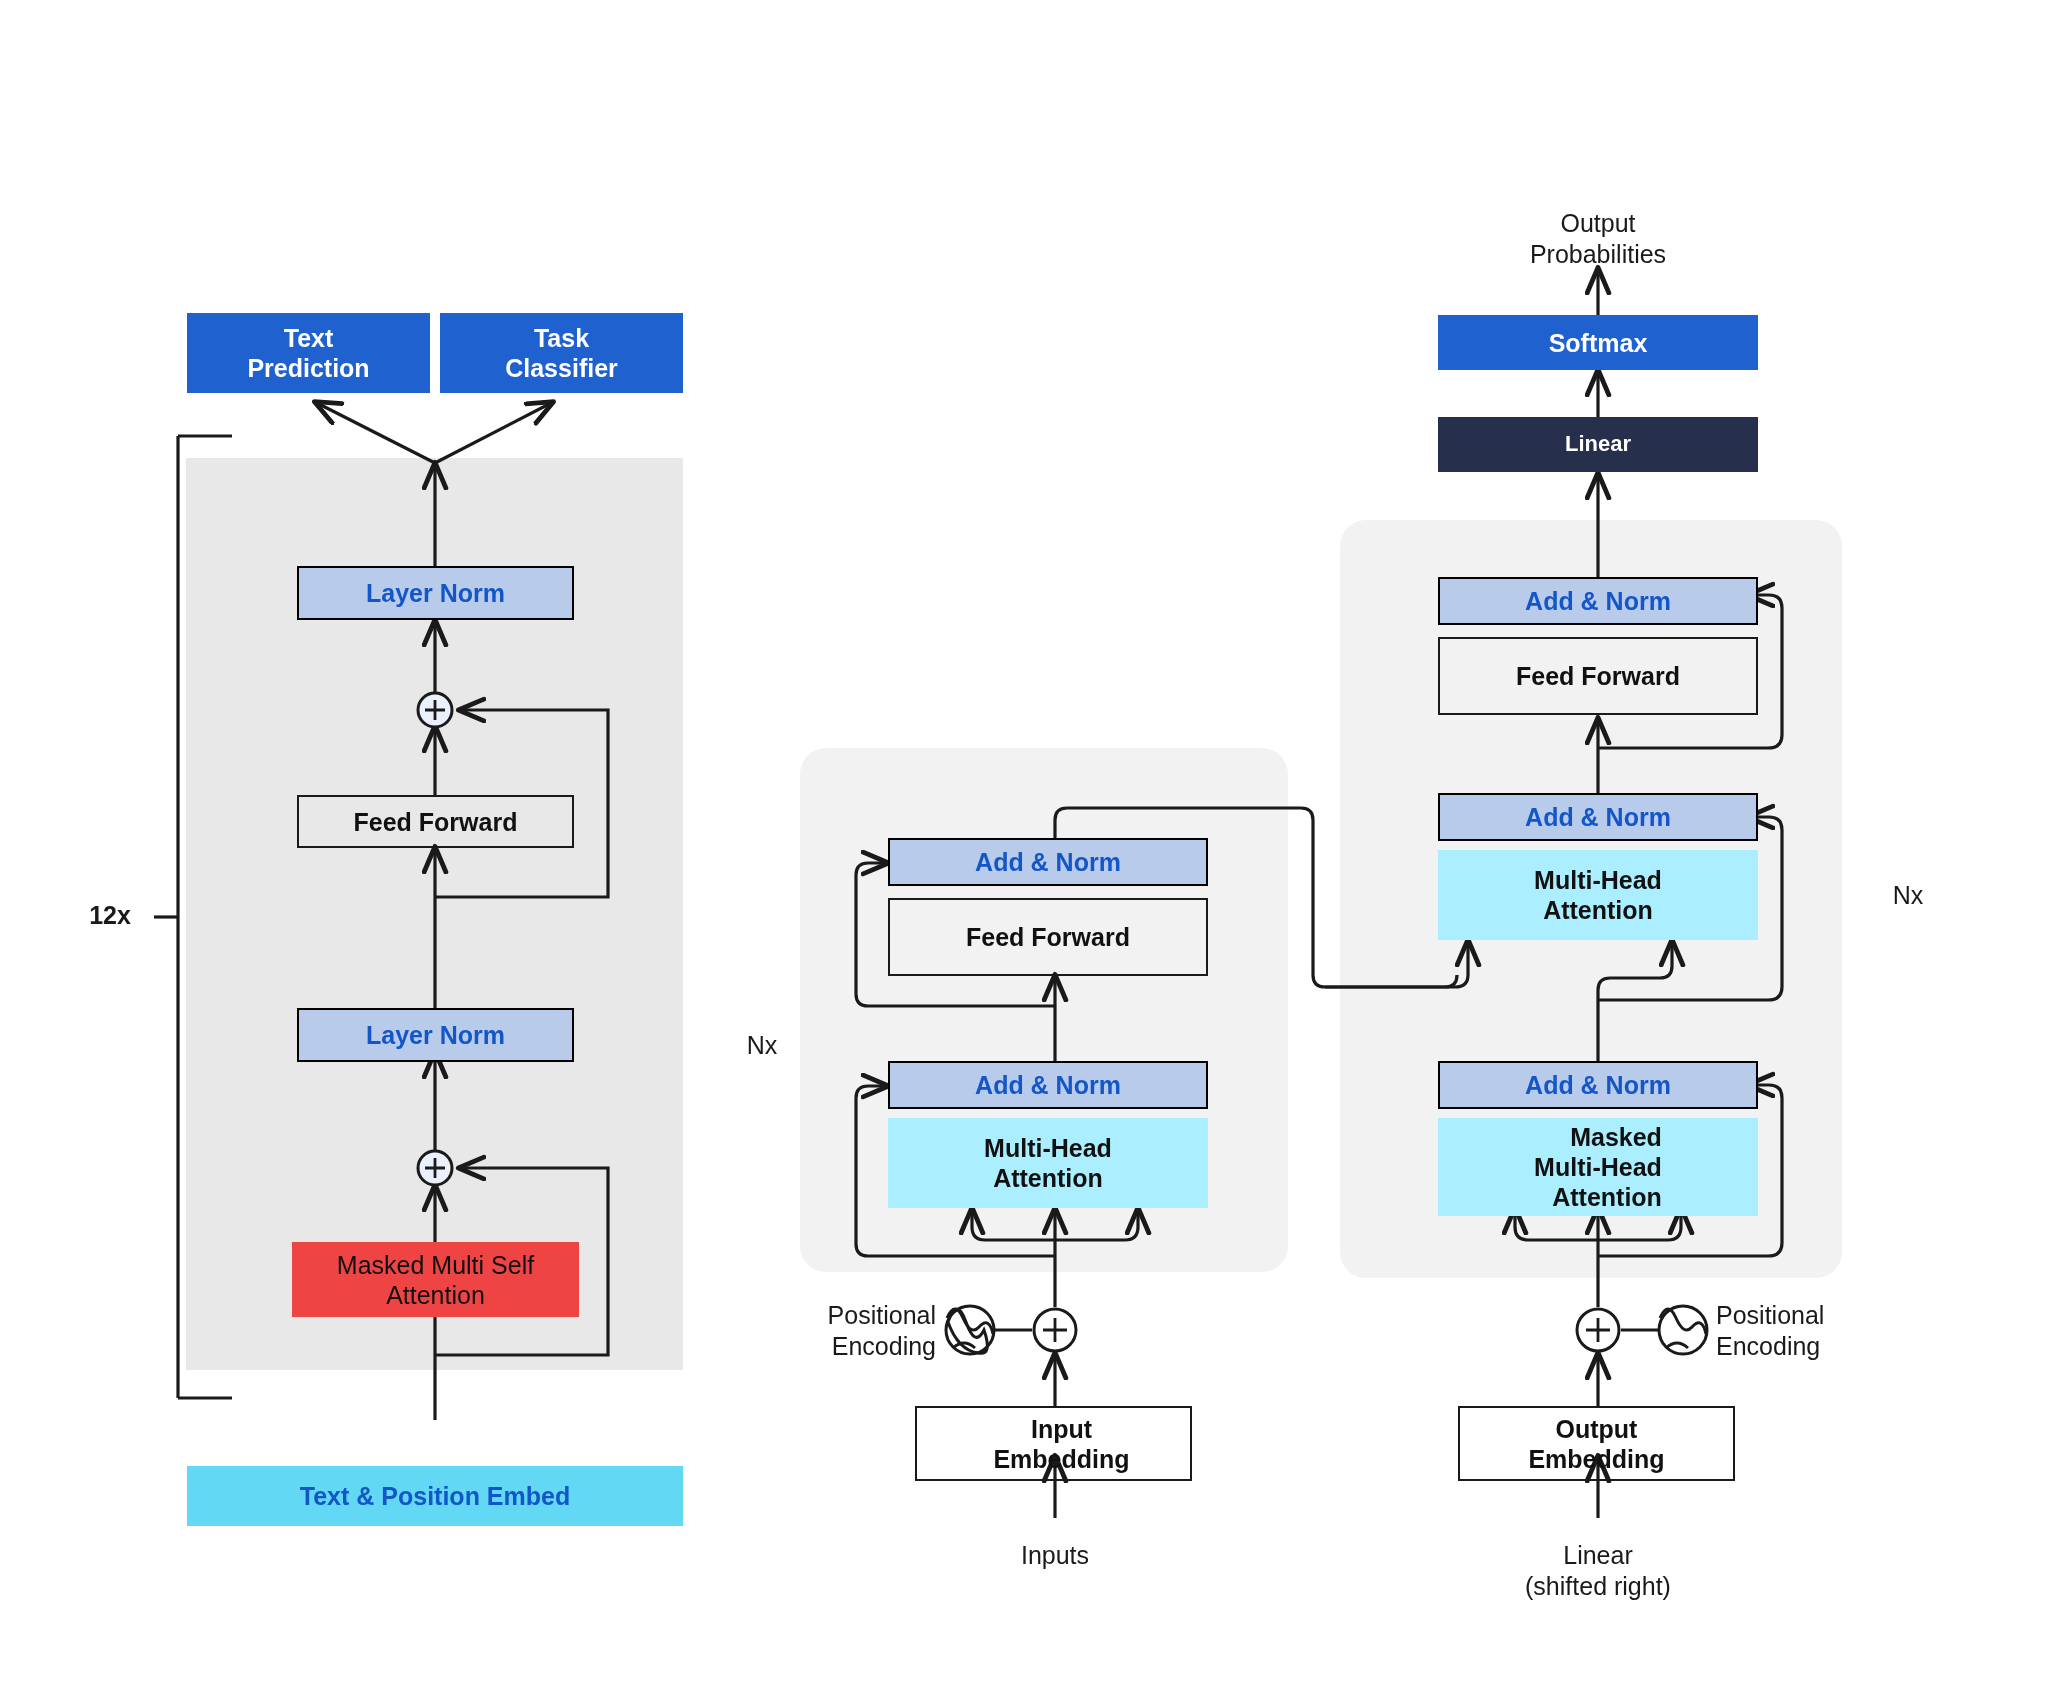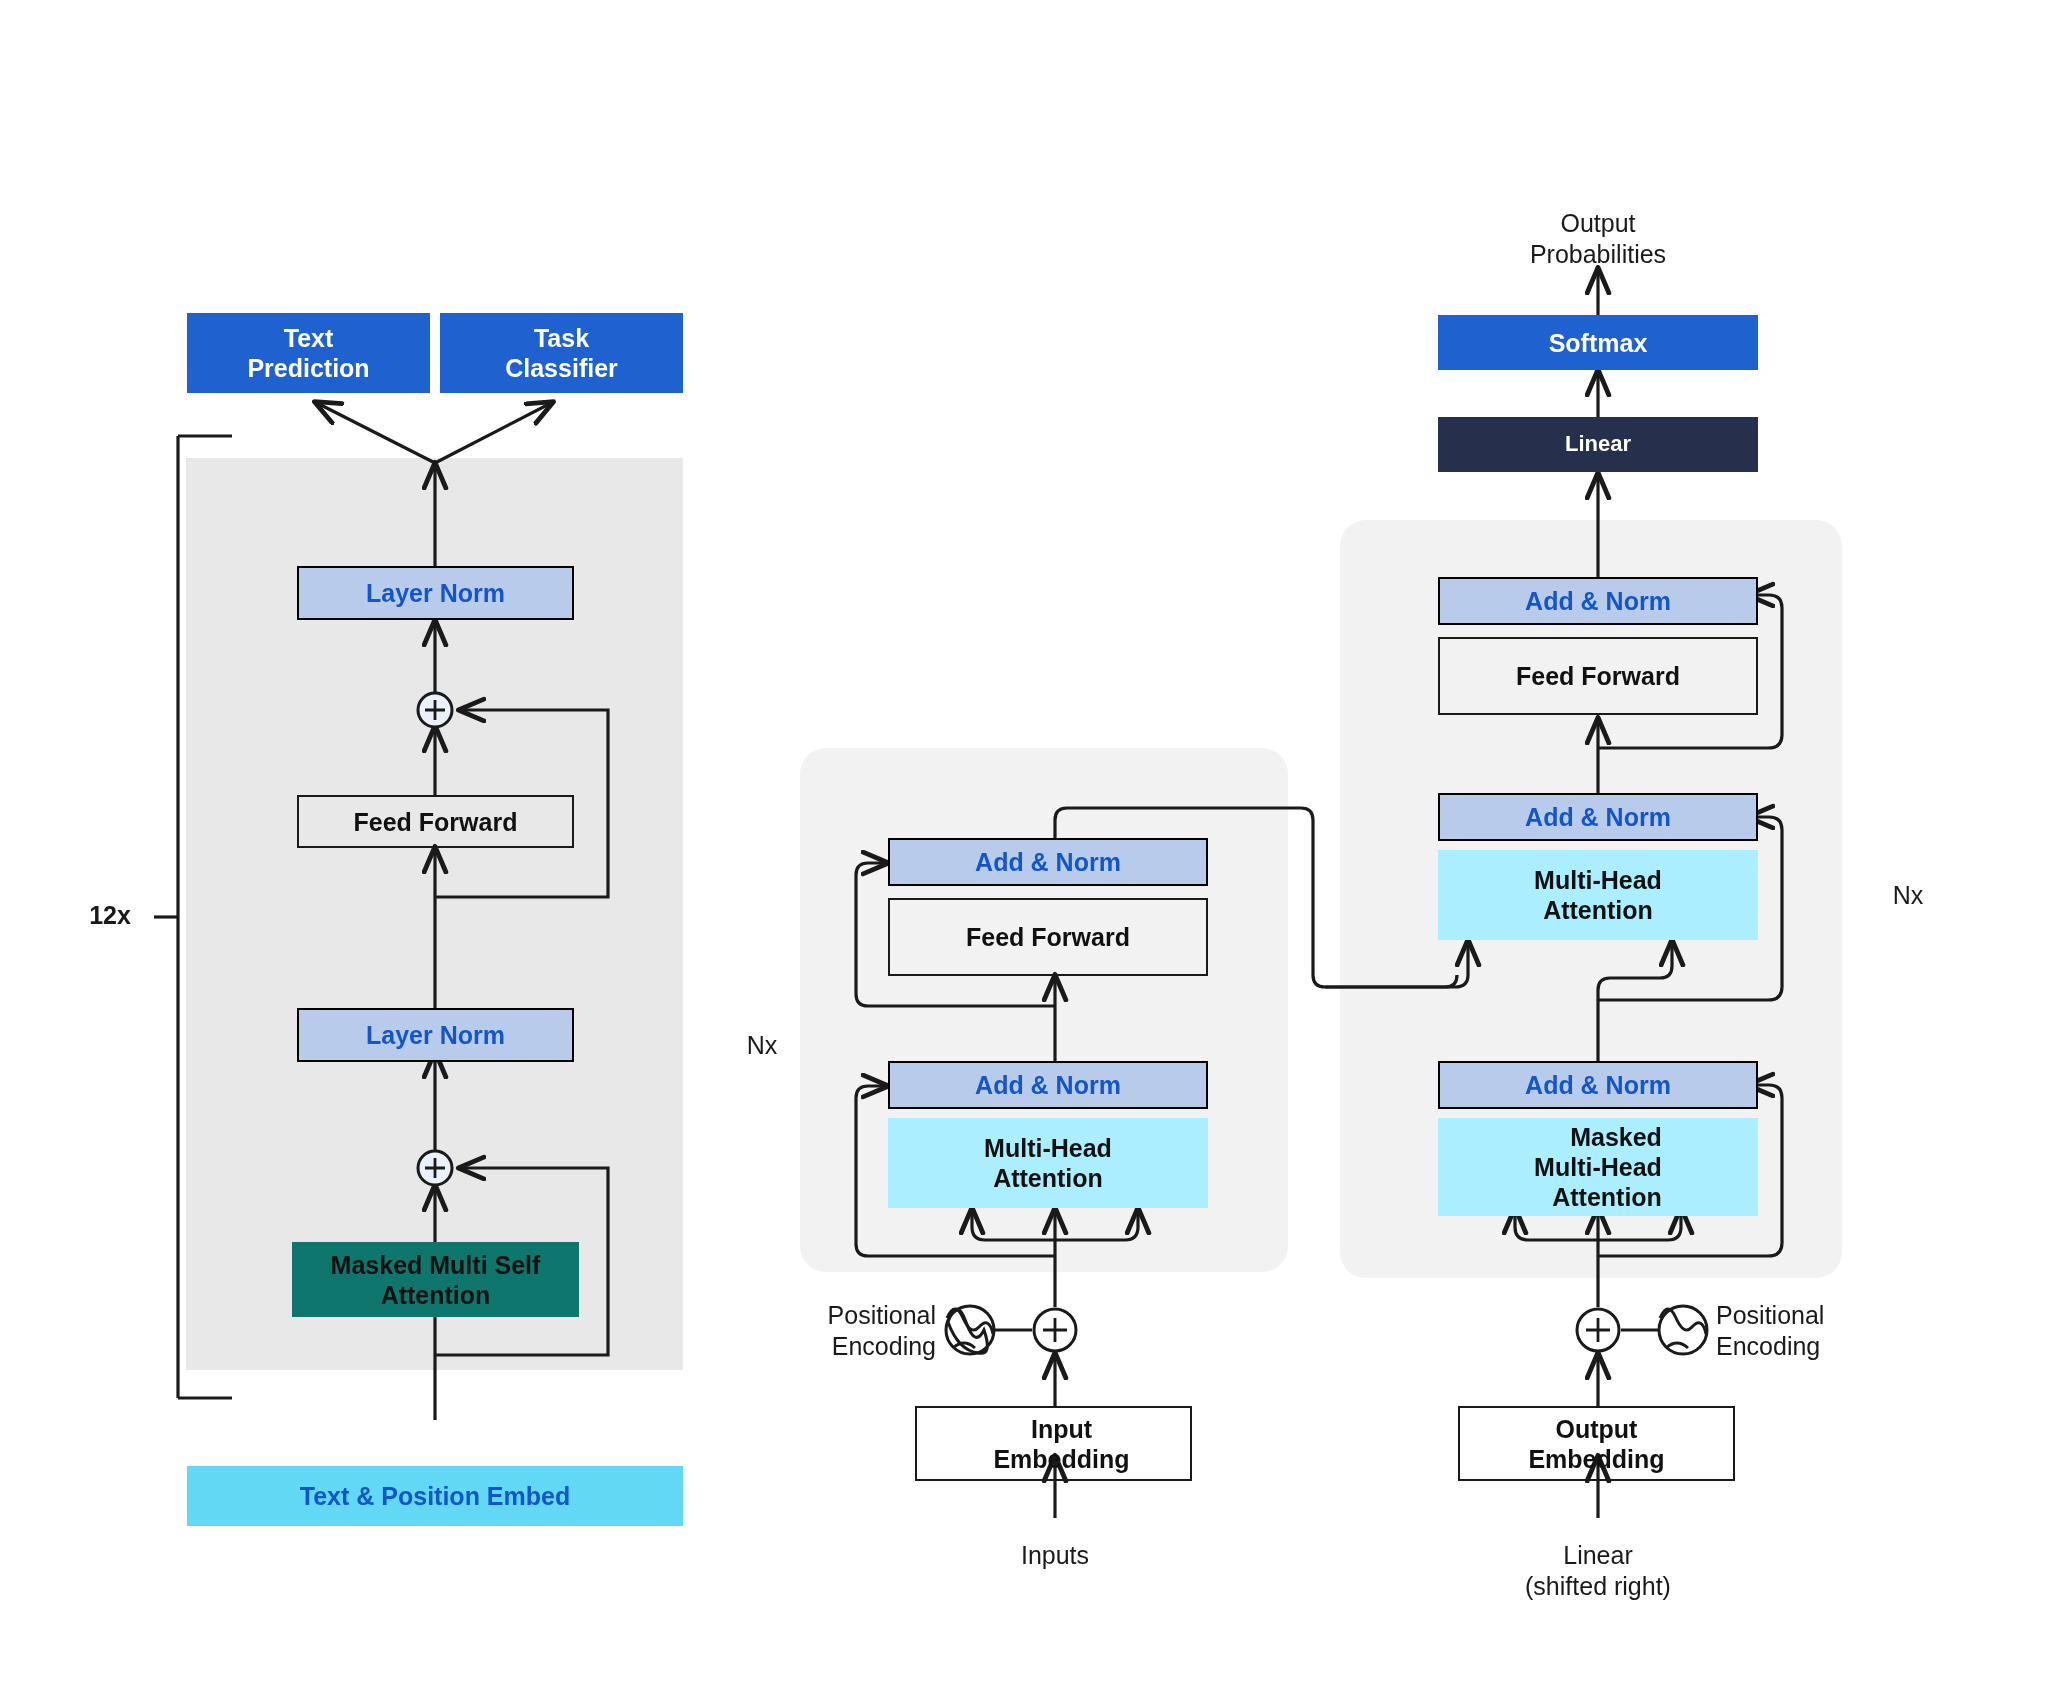--- a/index.html
+++ b/index.html
@@ -13,21 +13,21 @@
 
   .box{position:absolute;box-sizing:border-box;display:flex;align-items:center;
        justify-content:center;text-align:center;line-height:1.2;}
 
   .b-solidblue{background:#1f62cf;color:#ffffff;font-weight:bold;font-size:25px;}
   .b-navy{background:#26304d;color:#ffffff;font-weight:bold;font-size:22px;}
   .b-lnorm{background:#b9cbeb;border:2px solid #000000;color:#1356c8;
            font-weight:bold;font-size:25px;}
   .b-white{background:transparent;border:2px solid #1a1a1a;color:#111111;
            font-weight:bold;font-size:25px;}
-  .b-grey{background:#0f766e;color:#111111;font-weight:bold;font-size:25px;}
+  .b-grey{background:#ef4444;color:#111111;font-weight:normal;font-size:25px;}
   .b-cyan{background:#62d8f5;color:#1356c8;font-weight:bold;font-size:25px;margin-top:46px;}
   .b-cyanlite{background:#aaeeff;color:#111111;font-weight:bold;font-size:25px;}
 
   .lbl{position:absolute;color:#1a1a1a;font-size:25px;line-height:1.25;
        text-align:center;white-space:pre-line;}
   .lbl-left{text-align:right;}
   .lbl-rt{text-align:left;}
   .lbl-bold{font-weight:bold;font-size:25px;}
 </style>
 </head>

